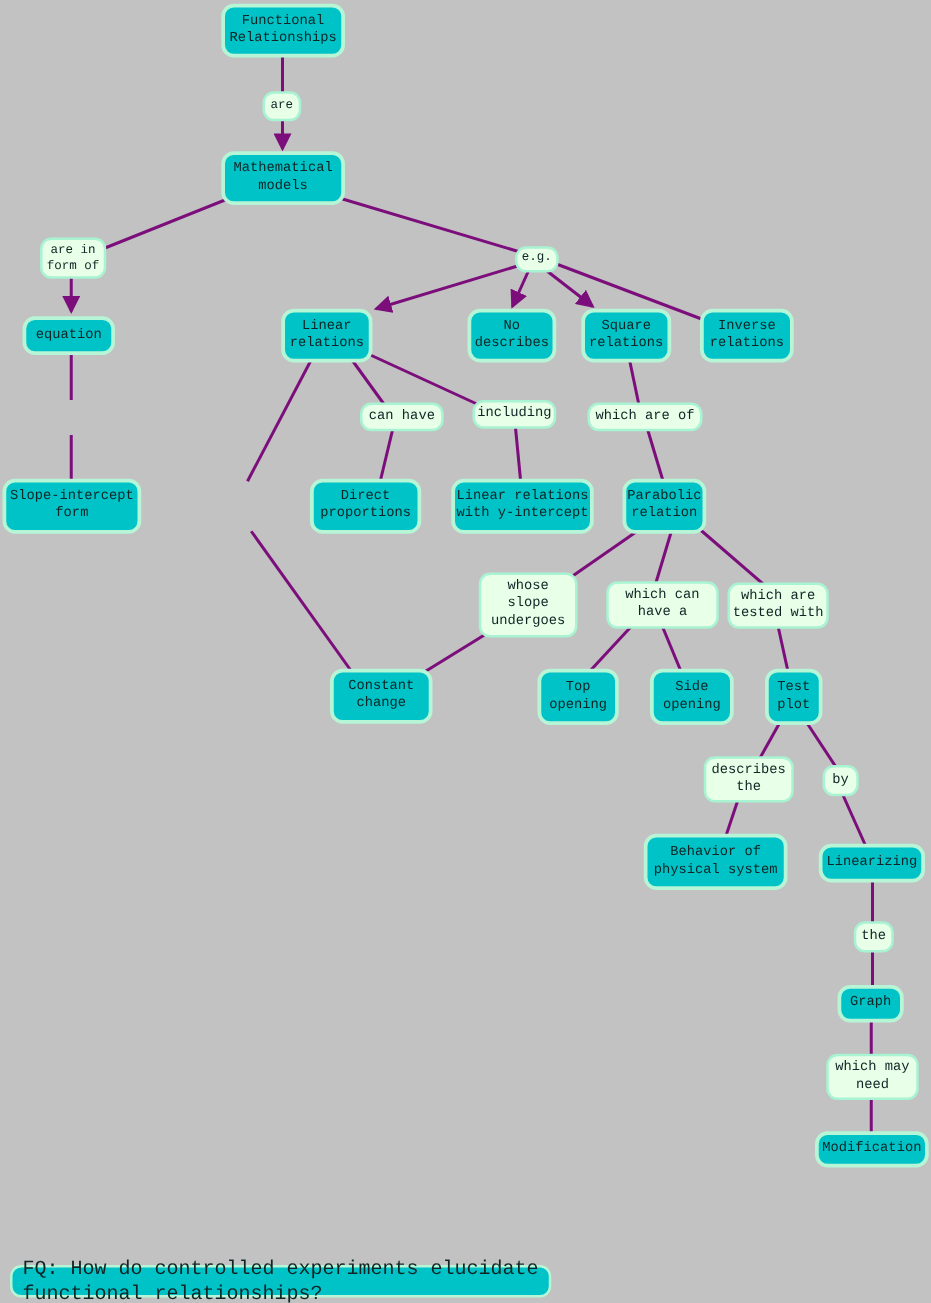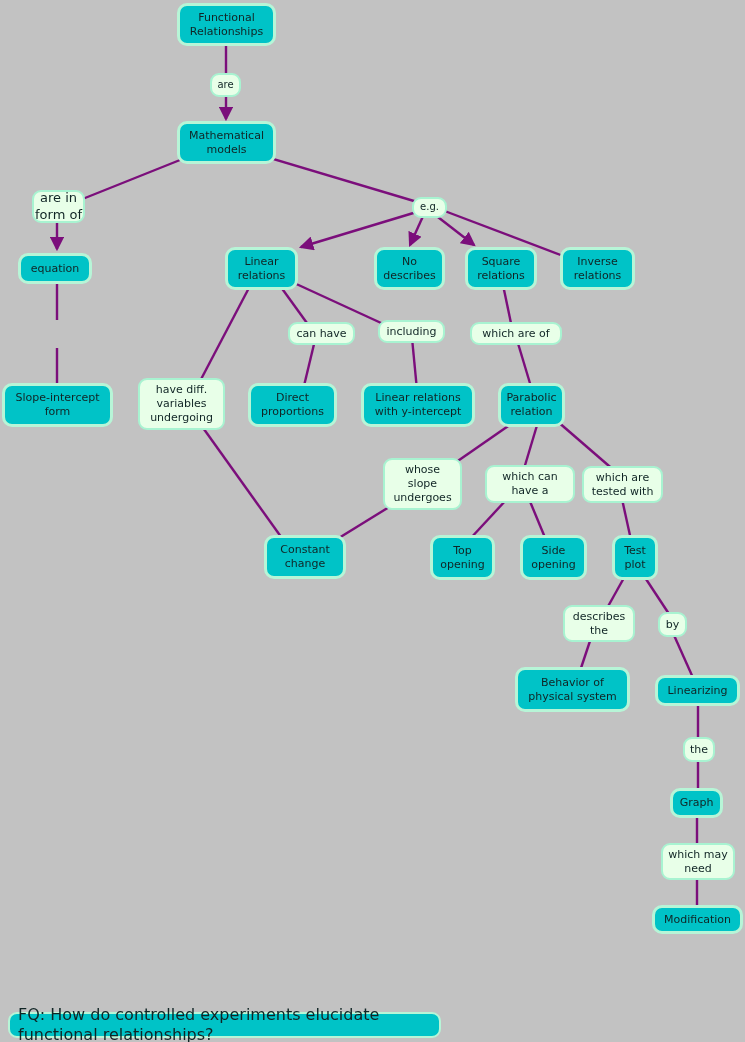--- a/index.html
+++ b/index.html
@@ -8,33 +8,33 @@
     background:#c2c2c2;
     font-family:"DejaVu Sans","Liberation Sans",sans-serif;
   }
   #map{position:absolute;inset:0;width:745px;height:1042px;}
   svg.edges{position:absolute;left:0;top:0;z-index:1;}
   svg.edges line{stroke:#7b0e7b;stroke-width:2.4;}
   .node,.label{
     position:absolute;z-index:2;box-sizing:border-box;
     display:flex;align-items:center;justify-content:center;
     text-align:center;white-space:pre-line;
-    color:#102525;font-size:11px;line-height:1.25;
+    color:#102525;font-size:11px;line-height:1.25;font-family:Liberation Mono, monospace;
   }
   .node{
     background:#00c3c7;
     border:3px solid #b7f5d7;
     border-radius:10px;
   }
   .label{
     background:#e8ffe8;
     border:2px solid #a8f3d1;
     border-radius:9px;
   }
-  .label.tiny{font-size:13px;line-height:1.3;}
+  .label.tiny{font-size:10px;line-height:1.3;}
   .label.small{font-size:10px;}
   .fq{
     justify-content:flex-start;text-align:left;
     padding-left:8px;font-size:16px;
     border-width:2px;border-radius:9px;
   }
 </style>
 </head>
 <body>
 
@@ -117,23 +117,20 @@
   <div class="node" style="left:670px;top:788px;width:53px;height:30px">Graph</div>
   <div class="node" style="left:652px;top:905px;width:91px;height:29px">Modification</div>
 
   <div class="label small" style="left:210px;top:73px;width:31px;height:24px">are</div>
   <div class="label tiny" style="left:32px;top:190px;width:53px;height:33px">are in
 form of</div>
   <div class="label small" style="left:412px;top:197px;width:35px;height:21px">e.g.</div>
   <div class="label" style="left:288px;top:322px;width:67px;height:23px">can have</div>
   <div class="label" style="left:378px;top:320px;width:67px;height:23px">including</div>
   <div class="label" style="left:470px;top:322px;width:92px;height:23px">which are of</div>
-  <div class="label" style="left:138px;top:378px;width:87px;height:52px">have diff.
-variables
-undergoing</div>
   <div class="label" style="left:383px;top:458px;width:79px;height:52px">whose
 slope
 undergoes</div>
   <div class="label" style="left:485px;top:465px;width:90px;height:38px">which can
 have a</div>
   <div class="label" style="left:582px;top:466px;width:81px;height:37px">which are
 tested with</div>
   <div class="label" style="left:563px;top:605px;width:72px;height:37px">describes
 the</div>
   <div class="label" style="left:658px;top:612px;width:29px;height:25px">by</div>

